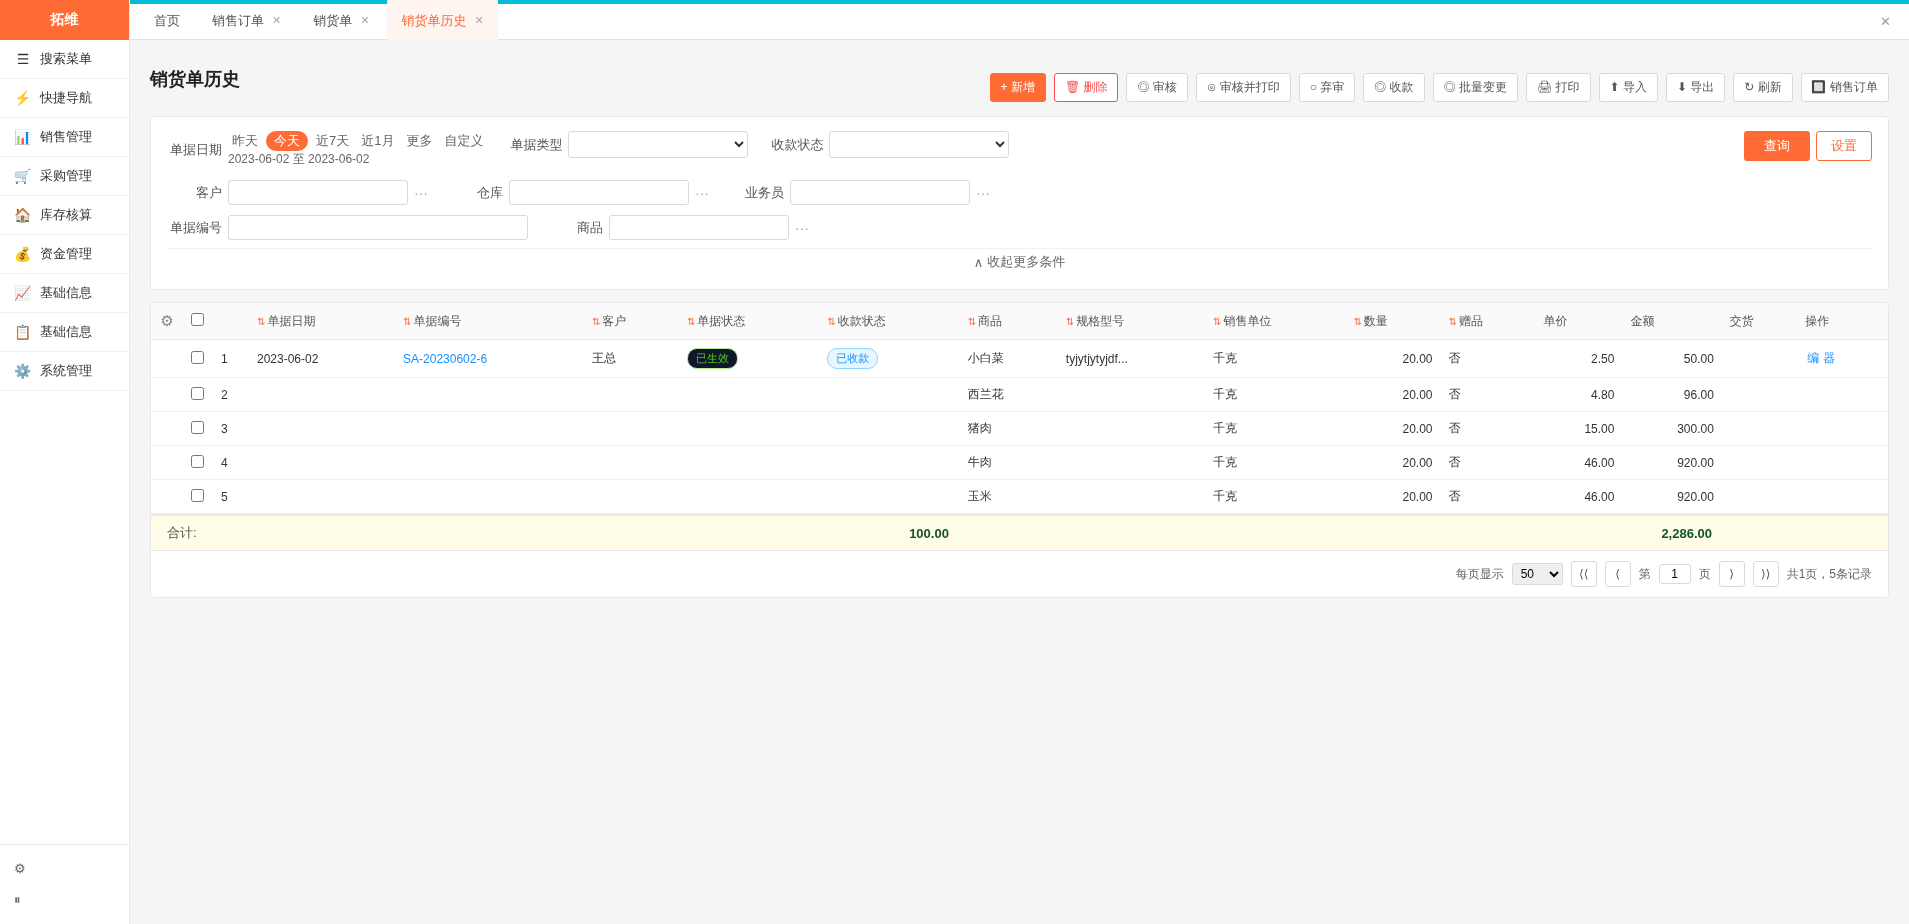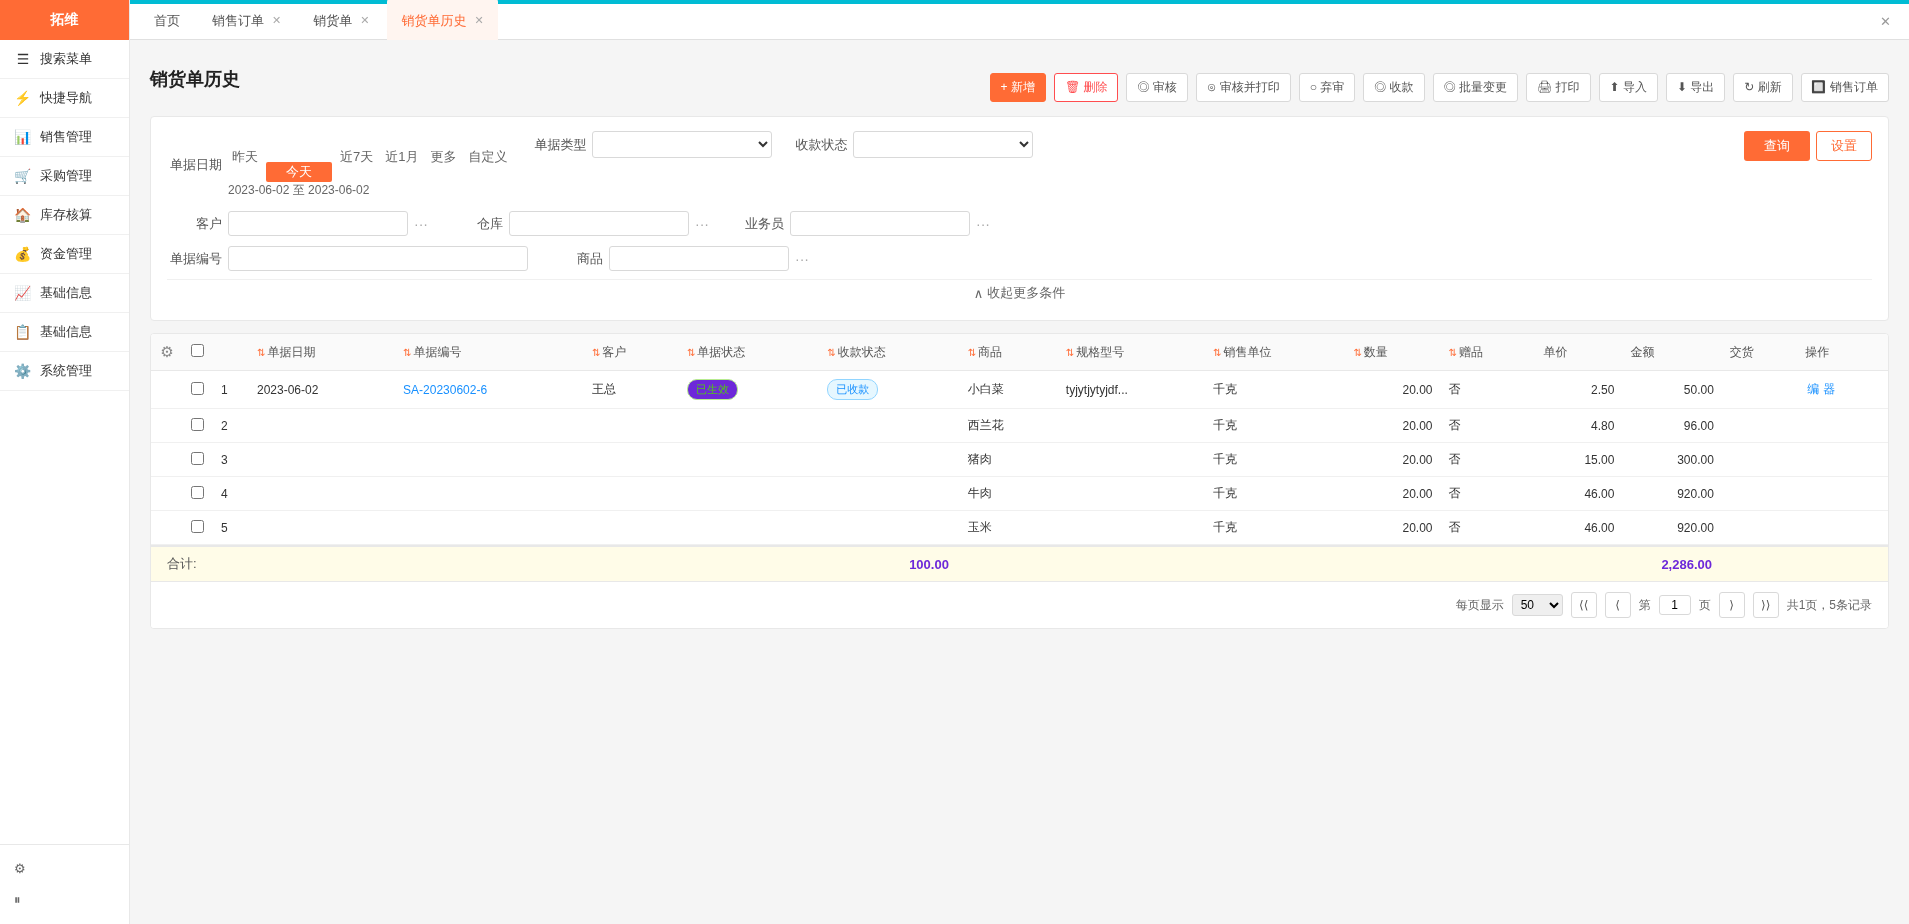--- a/index.html
+++ b/index.html
@@ -132,21 +132,21 @@
       padding: 4px 8px;
       width: 180px;
       color: #333;
       outline: none;
       background: #fff;
       cursor: pointer;
     }
     .filter-dots { color: #aaa; font-size: 14px; cursor: pointer; }
     .date-shortcuts { display: flex; align-items: center; gap: 4px; font-size: 12px; }
     .date-shortcut { color: #666; cursor: pointer; padding: 1px 4px; border-radius: 3px; }
-    .date-shortcut.active { background: #ff6b35; color: #fff; border-radius: 2px; padding: 1px 20px; margin-top: 31px; }
+    .date-shortcut.active { background: #ff6b35; color: #fff; border-radius: 10px; padding: 1px 8px; }
     .date-range { color: #666; font-size: 12px; margin-top: 0; }
     .collapse-btn {
       display: flex;
       align-items: center;
       justify-content: center;
       width: 100%;
       padding: 4px 0;
       color: #666;
       font-size: 12px;
       cursor: pointer;
@@ -198,35 +198,35 @@
       color: #333;
       font-size: 12px;
     }
     .data-table td.link { color: #1890ff; cursor: pointer; }
     .badge {
       display: inline-block;
       padding: 2px 8px;
       border-radius: 10px;
       font-size: 11px;
     }
-    .badge-green { background: #6d28d9; color: #52c41a; border: 1px solid #b7eb8f; }
+    .badge-green { background: #0f172a; color: #52c41a; border: 1px solid #b7eb8f; }
     .badge-blue { background: #e6f7ff; color: #1890ff; border: 1px solid #91d5ff; }
     .settings-gear { cursor: pointer; color: #888; font-size: 15px; }
 
     
     .table-footer {
       background: #fffce8;
       border-top: 2px solid #e8e8e8;
       display: flex;
       align-items: center;
       padding: 8px 16px;
       gap: 40px;
     }
     .footer-label { color: #555; font-size: 13px; }
-    .footer-value { font-weight: bold; color: #6d28d9; }
+    .footer-value { font-weight: bold; color: #14532d; }
 
     
     .pagination-bar {
       display: flex;
       align-items: center;
       justify-content: flex-end;
       padding: 10px 16px;
       gap: 8px;
       background: #fff;
       border-top: 1px solid #e8e8e8;

